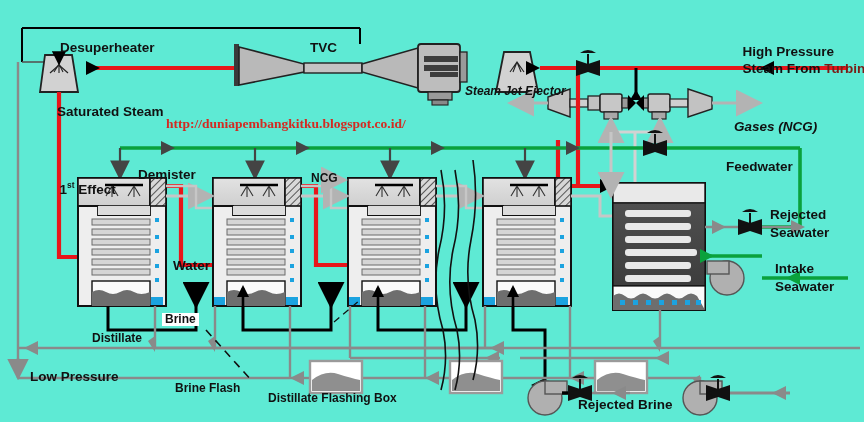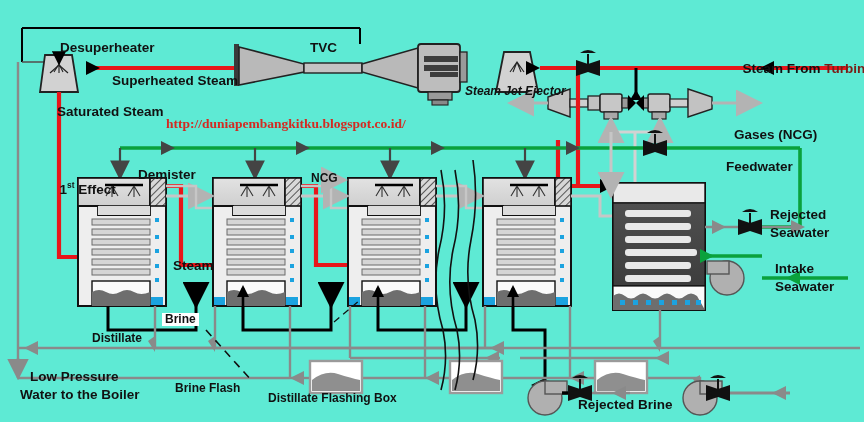--- a/index.html
+++ b/index.html
@@ -467,48 +467,49 @@
 
   <g>
     <path d="M636,68 L636,100" stroke="#000" stroke-width="3" fill="none"></path>
     <path d="M636,94 L630,84 L642,84 Z" fill="#000" transform="rotate(180 636 92)"></path>
     <path d="M636,103 L628,95 L628,111 Z" fill="#000"></path>
     <path d="M636,103 L644,95 L644,111 Z" fill="#000"></path>
   </g>
 </svg>
 
 <div class="lbl lg" style="left:60px;top:41px;">Desuperheater</div>
-<div class="lbl lg" style="left:112px;top:74px;">Superheated Steam</div>
 <div class="lbl lg" style="left:57px;top:105px;">Saturated Steam</div>
 <div class="lbl lg" style="left:310px;top:41px;">TVC</div>
 <div class="lbl md" style="left:465px;top:85px;font-style:italic;">Steam Jet Ejector</div>
 
+<div class="lbl lg" style="left:735px;top:30px;">
+  <span>High Pressure</span>
+</div>
 <div class="lbl lg" style="left:735px;top:47px;">
   <span>Steam From </span><span class="turb">Turbine</span>
 </div>
 
-<div class="lbl lg" style="left:734px;top:128px;">Gases (NCG)</div>
+<div class="lbl lg" style="left:734px;top:120px;font-style:italic;">Gases (NCG)</div>
 
 <div class="lbl lg" style="left:52px;top:166px;">
   <span>1</span><sup>st</sup><span> Effect</span>
 </div>
 <div class="lbl lg" style="left:138px;top:168px;">Demister</div>
 <div class="lbl md" style="left:311px;top:172px;">NCG</div>
-<div class="lbl lg" style="left:173px;top:259px;">Steam</div>
+<div class="lbl lg" style="left:173px;top:259px;">Water</div>
 <div class="lbl xl" style="left:162px;top:313px;background:#fff;padding:0 3px;">Brine</div>
 <div class="lbl md" style="left:68px;top:332px;padding-left:24px;">Distillate</div>
 
 <div class="lbl lg" style="left:726px;top:160px;">Feedwater</div>
 <div class="lbl lg" style="left:770px;top:208px;">Rejected</div>
 <div class="lbl lg" style="left:770px;top:226px;">Seawater</div>
 <div class="lbl lg" style="left:775px;top:262px;">Intake</div>
 <div class="lbl lg" style="left:775px;top:280px;">Seawater</div>
 
 <div class="lbl lg" style="left:30px;top:370px;">Low Pressure</div>
-<div class="lbl lg" style="left:20px;top:388px;">Water to the Boiler</div>
 <div class="lbl xl" style="left:175px;top:382px;">Brine Flash</div>
 <div class="lbl md" style="left:268px;top:392px;">Distillate Flashing Box</div>
 <div class="lbl lg" style="left:578px;top:398px;">Rejected Brine</div>
 <div class="lbl lg" style="left:795px;top:421px;">Product</div>
 
 <div class="wm" style="left:166px;top:116px;">http://duniapembangkitku.blogspot.co.id/</div>
 
 </div>
 
 </body></html>

